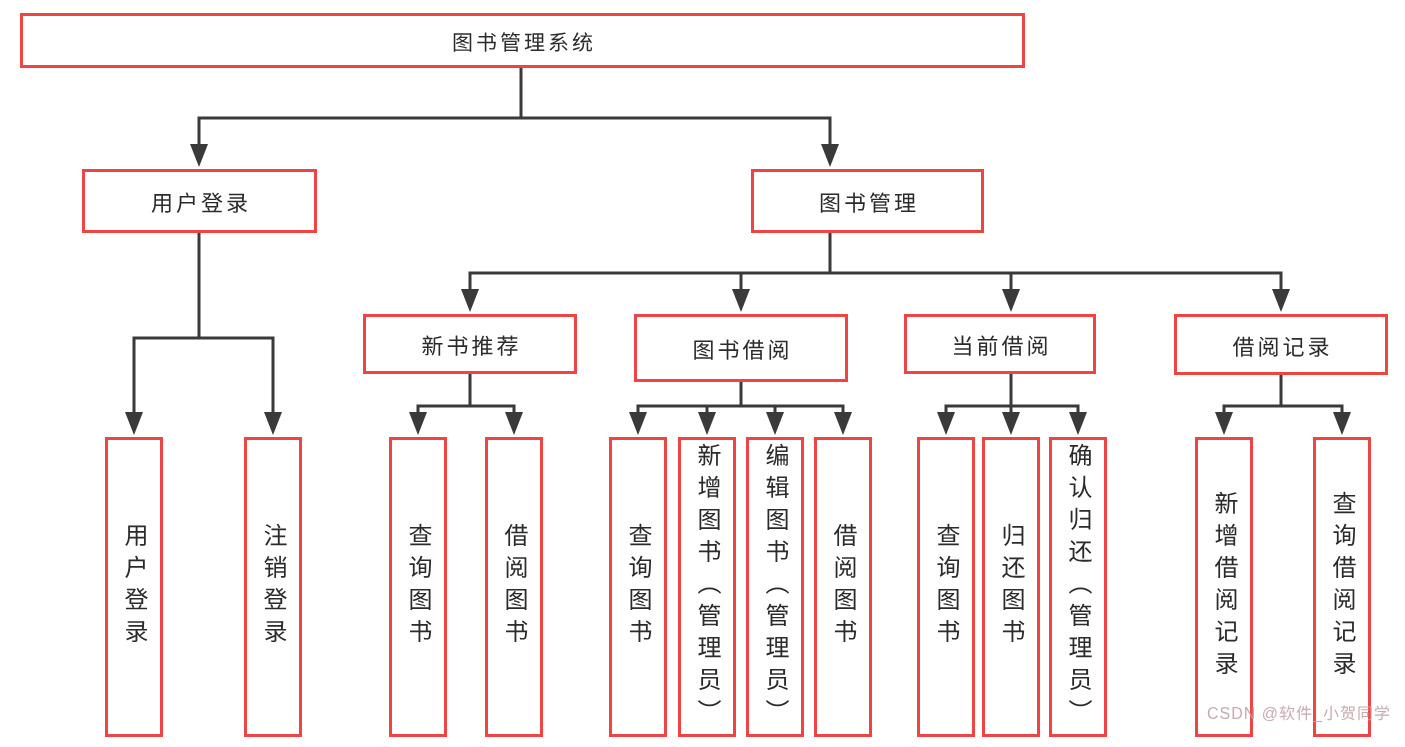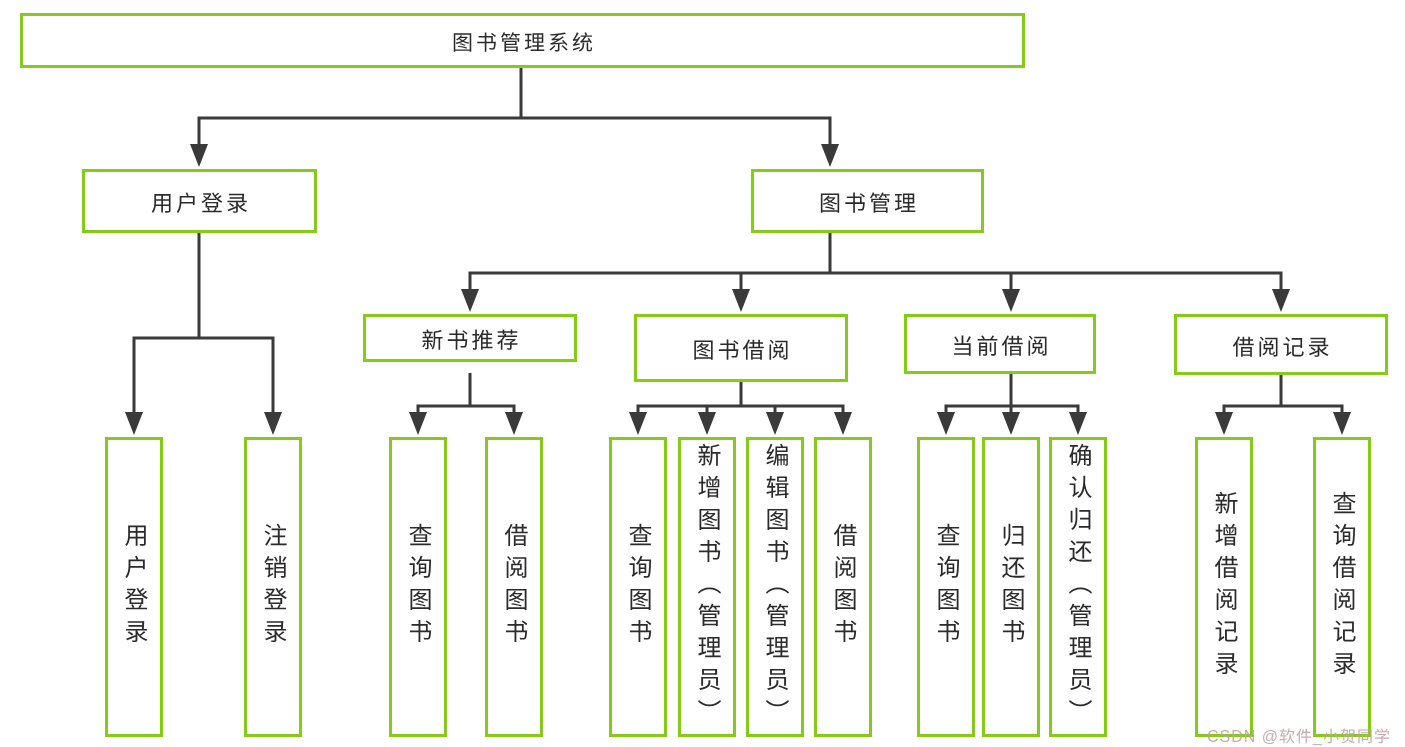--- a/index.html
+++ b/index.html
@@ -18,21 +18,21 @@
   svg.connectors {
     position: absolute;
     left: 0;
     top: 0;
     z-index: 1;
   }
   .box {
     position: absolute;
     box-sizing: border-box;
     background: #ffffff;
-    border: 3px solid #84cc16;
+    border: 3px solid #ef4444;
     display: flex;
     align-items: center;
     justify-content: center;
     z-index: 2;
     overflow: hidden;
   }
   .h-label {
     font-size: 22px;
     letter-spacing: 3px;
     text-indent: 3px;
@@ -46,21 +46,21 @@
     writing-mode: vertical-rl;
     text-orientation: mixed;
     font-size: 24px;
     letter-spacing: 8px;
     line-height: 1.0;
     color: #2b2b2b;
   }
   .watermark {
     position: absolute;
     right: 14px;
-    bottom: 0;
+    bottom: 23px;
     font-size: 16px;
     letter-spacing: 1px;
     color: #c2a2a8;
     opacity: 0.9;
     z-index: 6;
     white-space: nowrap;
   }
 </style>
 </head>
 <body>
@@ -111,21 +111,21 @@
     <span class="h-label root-label">图书管理系统</span>
   </div>
 
   <div class="box" style="left:82px;top:169px;width:235px;height:64px">
     <span class="h-label">用户登录</span>
   </div>
   <div class="box" style="left:751px;top:169px;width:233px;height:64px">
     <span class="h-label">图书管理</span>
   </div>
 
-  <div class="box" style="left:363px;top:314px;width:214px;height:48px">
+  <div class="box" style="left:363px;top:314px;width:214px;height:60px">
     <span class="h-label">新书推荐</span>
   </div>
   <div class="box" style="left:634px;top:314px;width:214px;height:68px">
     <span class="h-label">图书借阅</span>
   </div>
   <div class="box" style="left:904px;top:314px;width:192px;height:60px">
     <span class="h-label">当前借阅</span>
   </div>
   <div class="box" style="left:1174px;top:314px;width:214px;height:61px">
     <span class="h-label">借阅记录</span>

